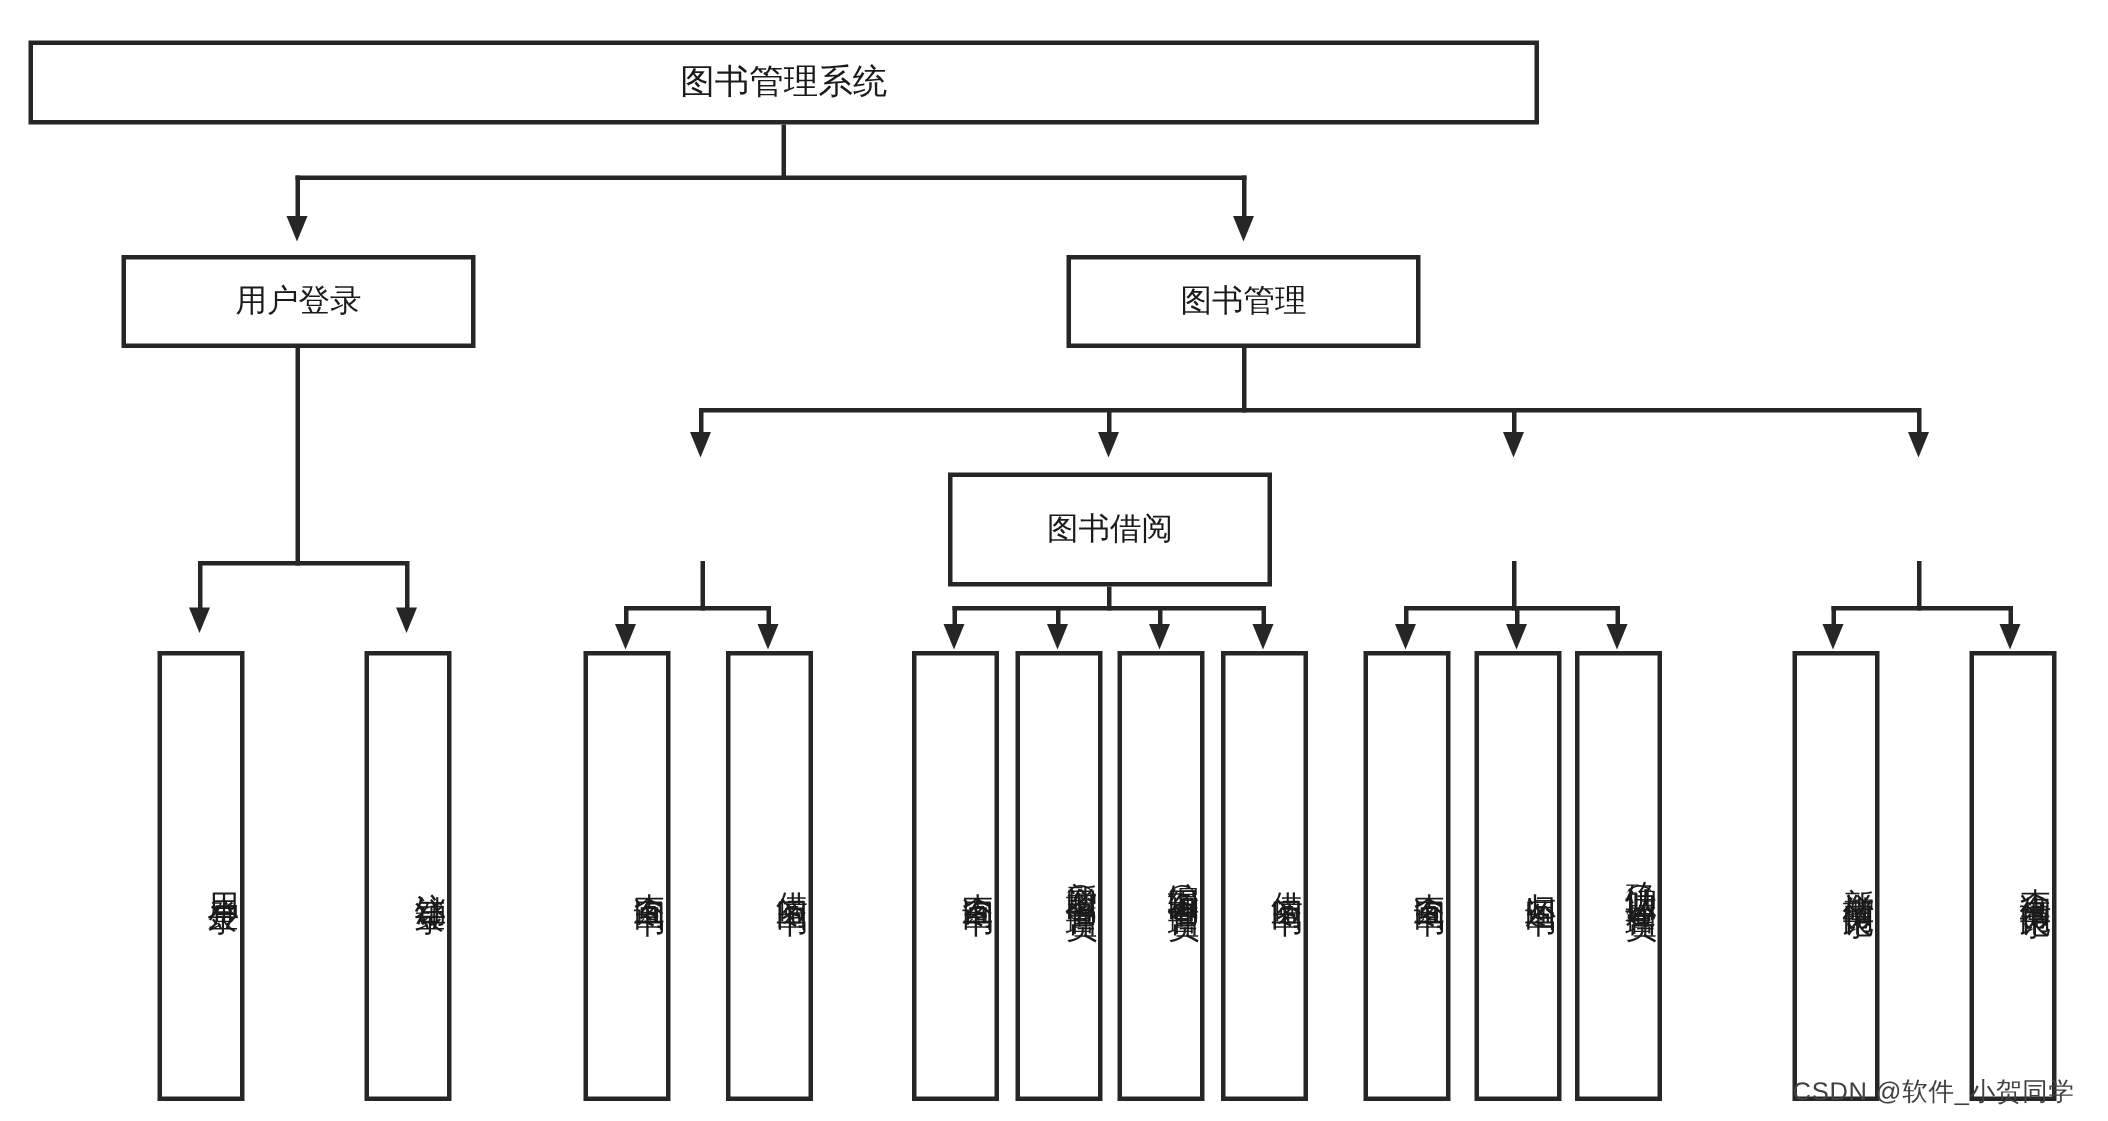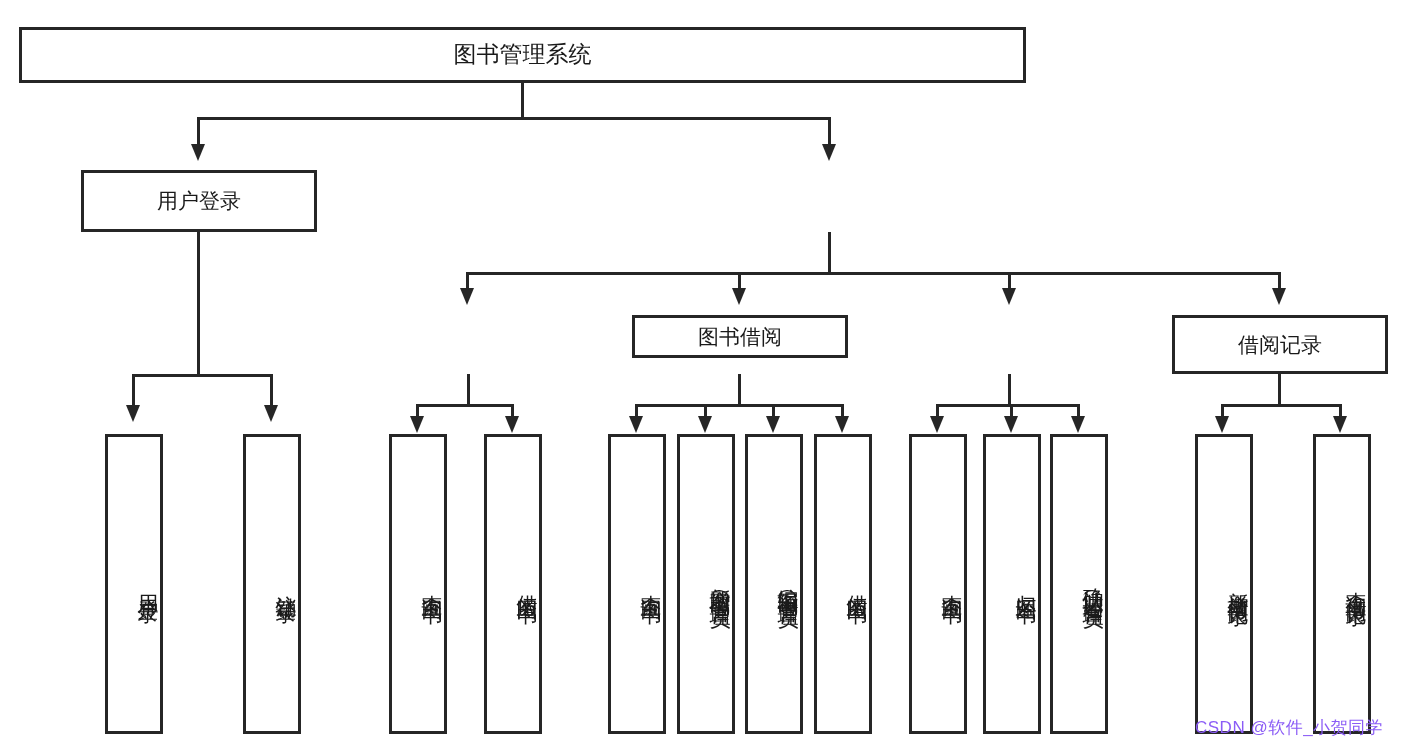--- a/index.html
+++ b/index.html
@@ -66,21 +66,21 @@
   .arrow {
     position: absolute;
     width: 0;
     height: 0;
     border-left: 7px solid transparent;
     border-right: 7px solid transparent;
     border-top: 17px solid #262626;
   }
   .watermark {
     position: absolute;
-    color: #8b5cf6;
+    color: #404040;
     font-size: 17px;
     white-space: nowrap;
     letter-spacing: 0.5px;
   }
 </style>
 </head>
 <body>
 
 <div id="canvas">
 
@@ -139,23 +139,23 @@
   <div class="vline" style="left:1278px; top:374px; height:33px;"></div>
   <div class="hline" style="left:1221px; top:404px; width:120px;"></div>
   <div class="vline" style="left:1221px; top:404px; height:14px;"></div>
   <div class="arrow" style="left:1215px; top:416px;"></div>
   <div class="vline" style="left:1339px; top:404px; height:14px;"></div>
   <div class="arrow" style="left:1333px; top:416px;"></div>
 
   <div class="node root" style="left:19px; top:12px; width:1007px; height:56px;margin-top:15px;">图书管理系统</div>
 
   <div class="node lvl2" style="left:81px; top:170px; width:236px; height:62px;">用户登录</div>
+  <div class="node lvl2" style="left:711px; top:170px; width:236px; height:62px;">图书管理</div>
 
-  <div class="node lvl3" style="left:632px; top:315px; width:216px; height:43px;">图书借阅</div>
-  <div class="node lvl3" style="left:1172px; top:315px; width:216px; height:59px;">借阅记录</div>
+  <div class="node lvl3" style="left:632px; top:315px; width:216px; height:76px;">图书借阅</div>
 
   <div class="node leaf" style="left:105px; top:434px; width:58px; height:300px;">
     <span class="vtext">用户登录</span>
   </div>
   <div class="node leaf" style="left:243px; top:434px; width:58px; height:300px;">
     <span class="vtext">注销登录</span>
   </div>
   <div class="node leaf" style="left:389px; top:434px; width:58px; height:300px;">
     <span class="vtext">查询图书</span>
   </div>

